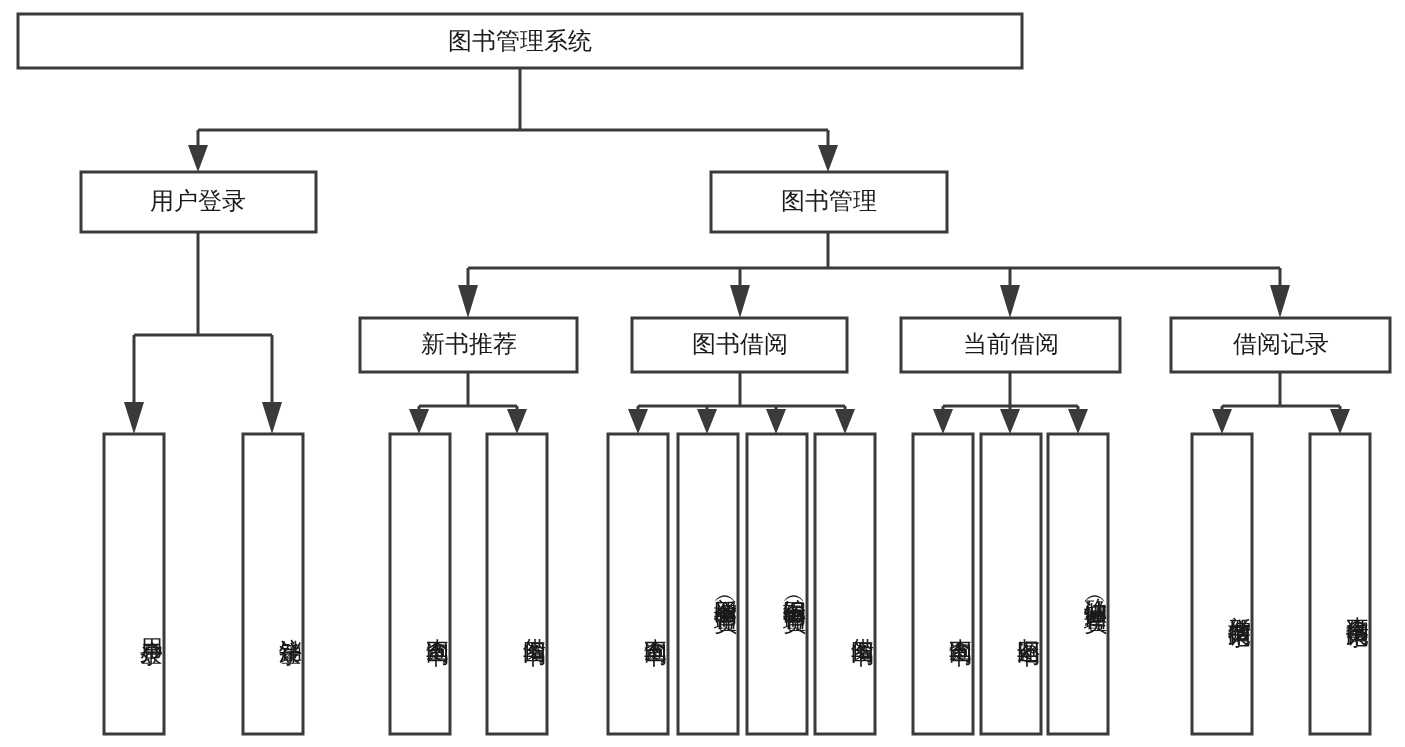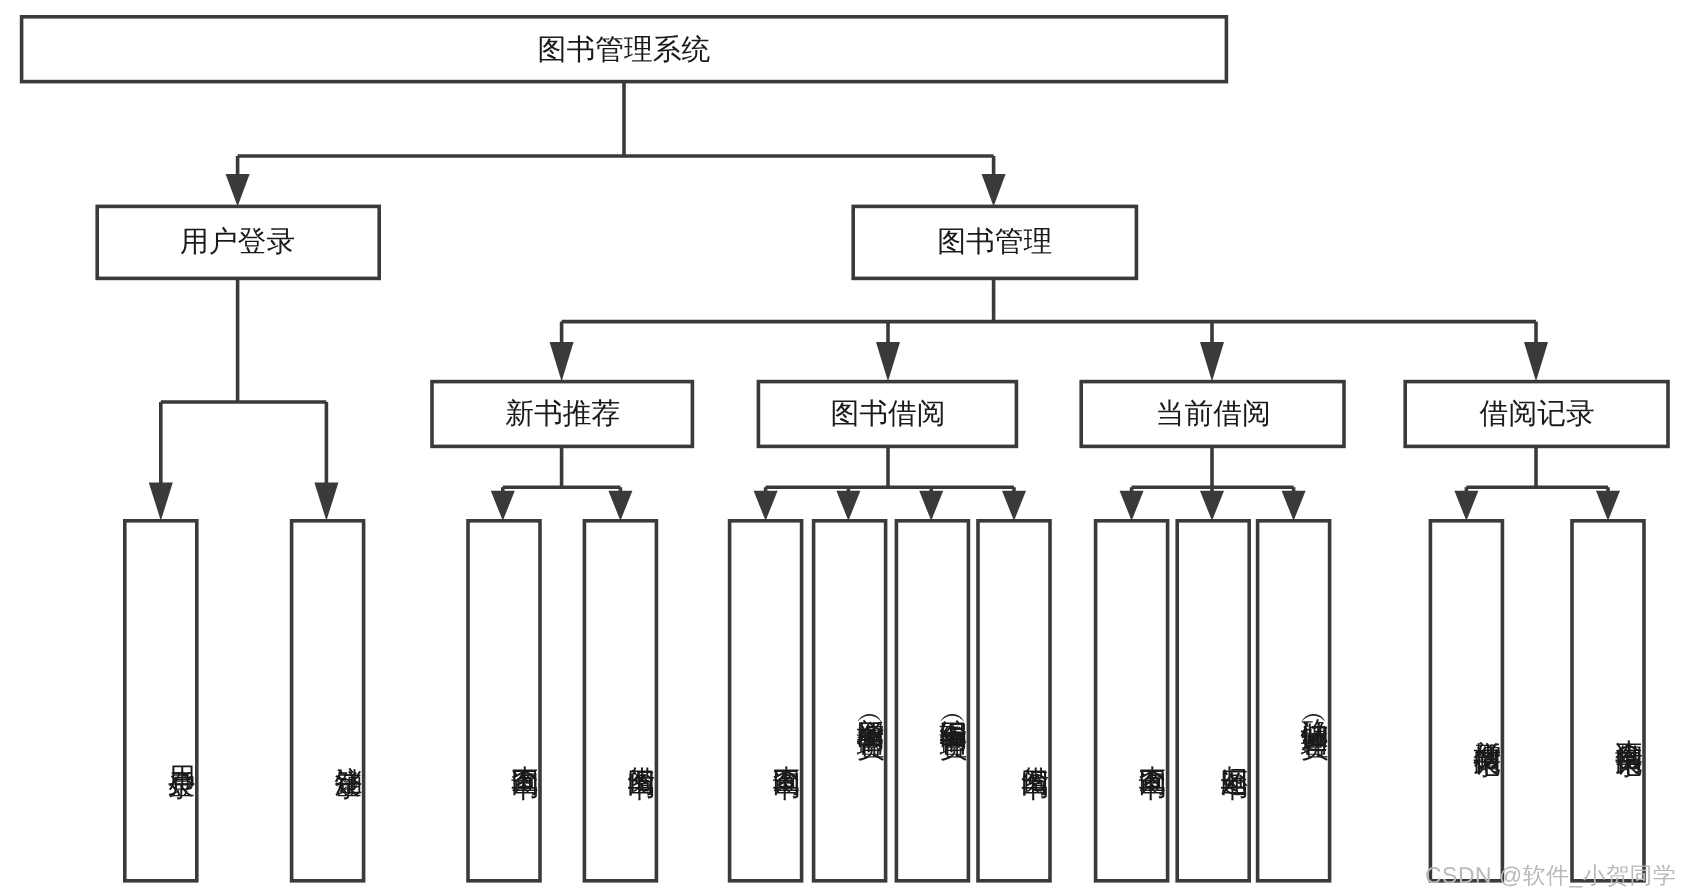--- a/index.html
+++ b/index.html
@@ -204,14 +204,13 @@
   <div class="leaf-label-v" style="left:747px; top:444px; width:60px; height:290px;">编辑图书（管理员）</div>
   <div class="leaf-label-v" style="left:815px; top:514px; width:60px; height:220px;">借阅图书</div>
 
   <div class="leaf-label-v" style="left:913px; top:514px; width:60px; height:220px;">查询图书</div>
   <div class="leaf-label-v" style="left:981px; top:514px; width:60px; height:220px;">归还图书</div>
   <div class="leaf-label-v" style="left:1048px; top:444px; width:60px; height:290px;">确认归还（管理员）</div>
 
   <div class="leaf-label-v" style="left:1192px; top:474px; width:60px; height:260px;">新增借阅记录</div>
   <div class="leaf-label-v" style="left:1310px; top:474px; width:60px; height:260px;">查询借阅记录</div>
 
-  <div class="watermark">CSDN @软件_小贺同学</div>
 </div>
 
 </body></html>

